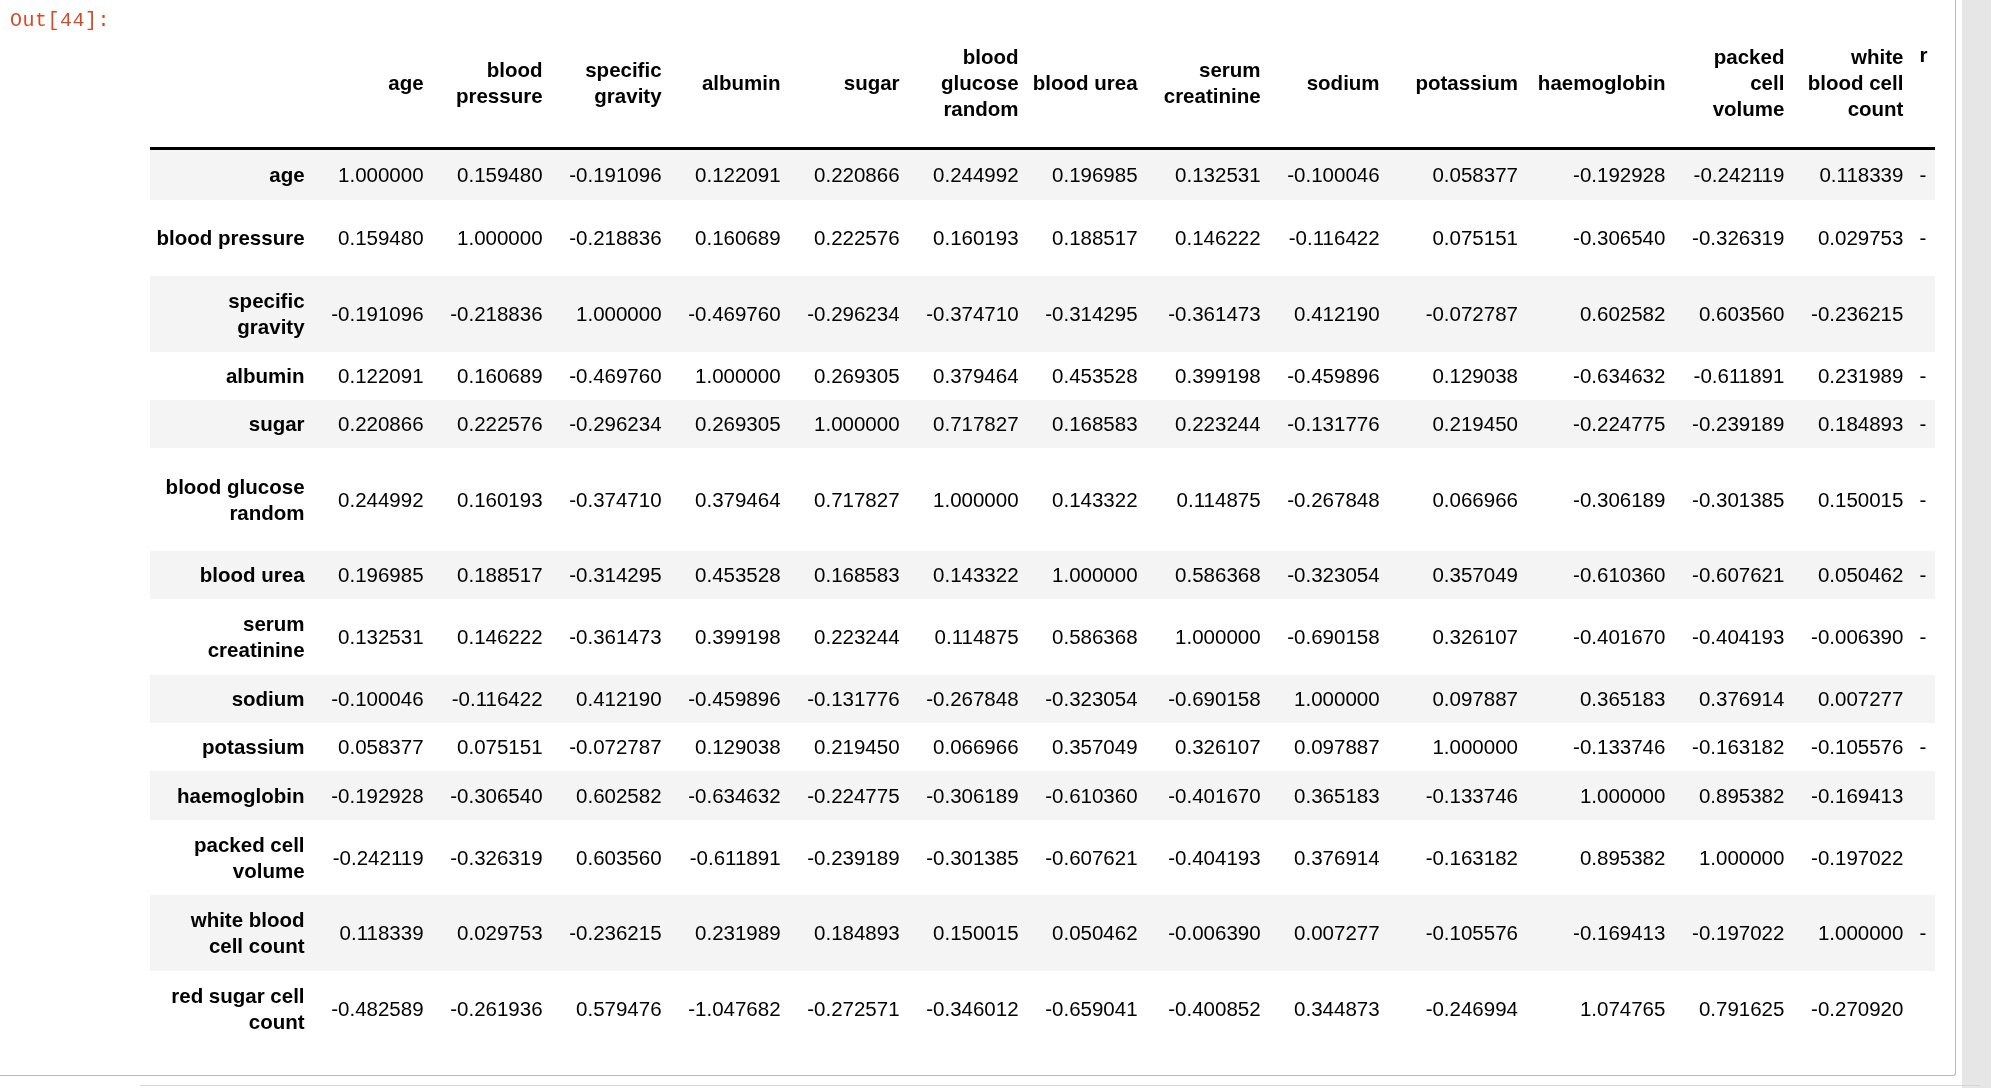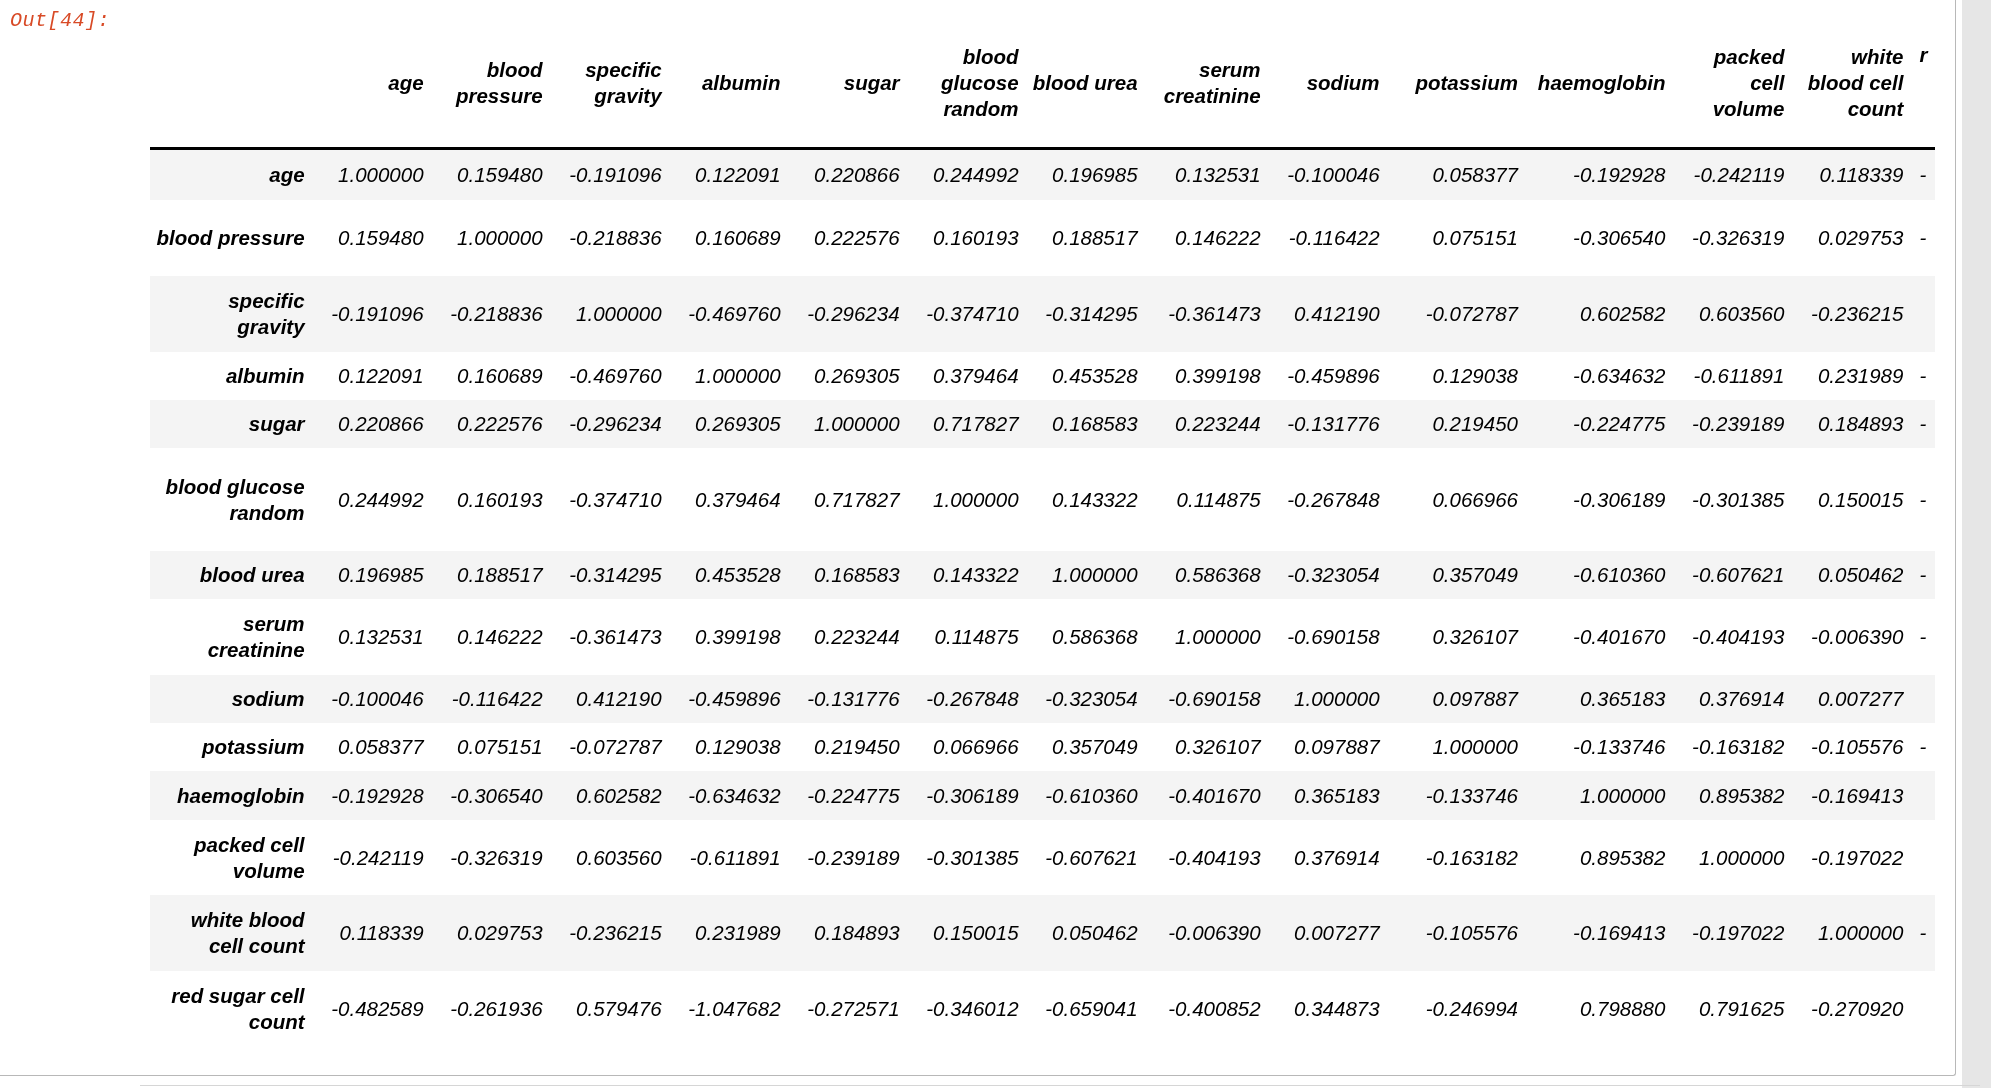--- a/index.html
+++ b/index.html
@@ -2,21 +2,21 @@
 <html><head>
 <meta charset="utf-8">
 <style>
   html, body {
     margin: 0; padding: 0;
     width: 1991px; height: 1088px;
     background: #ffffff;
     overflow: hidden;
     font-family: "Liberation Sans", sans-serif;
   }
-  .page { position: relative; width: 1991px; height: 840px; font-style: italic; }
+  .page { position: relative; width: 1991px; height: 840px; }
   .out-prompt {
     position: absolute; left: 10px; top: 9px;
     font-family: "Liberation Mono", "DejaVu Sans Mono", monospace;
     font-size: 20px; color: #d84a26; letter-spacing: 0.5px;
   }
   .output-area {
     position: absolute; left: 0; top: 0;
     width: 1955px; height: 1075px;
     border-right: 1px solid #b8b8b8;
     border-bottom: 1px solid #b8b8b8;
@@ -334,21 +334,21 @@
               <td class="col-num">-0.482589</td>
               <td class="col-num">-0.261936</td>
               <td class="col-num">0.579476</td>
               <td class="col-num">-1.047682</td>
               <td class="col-num">-0.272571</td>
               <td class="col-num">-0.346012</td>
               <td class="col-num">-0.659041</td>
               <td class="col-num">-0.400852</td>
               <td class="col-num">0.344873</td>
               <td class="col-wide">-0.246994</td>
-              <td class="col-hb">0.798880</td>
+              <td class="col-hb">1.074765</td>
               <td class="col-num">0.791625</td>
               <td class="col-num">-0.270920</td>
               <td class="col-cut"></td>
             </tr>
           </tbody>
       </table>
     </div>
   </div>
   <div class="right-gutter"></div>
   <div class="bottom-strip"></div>

